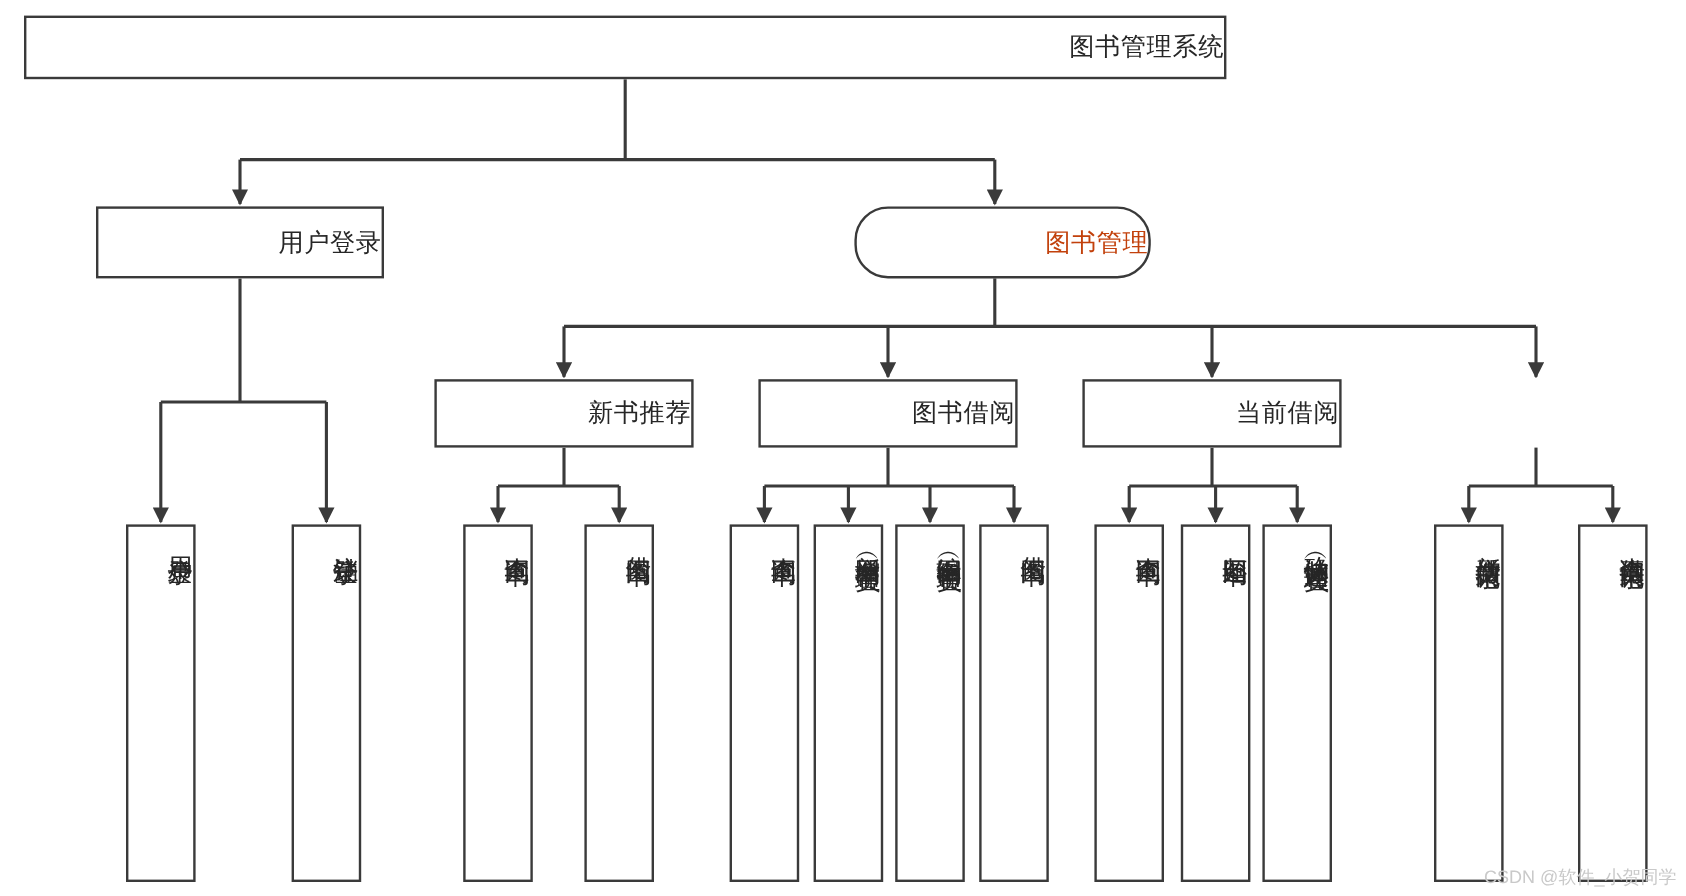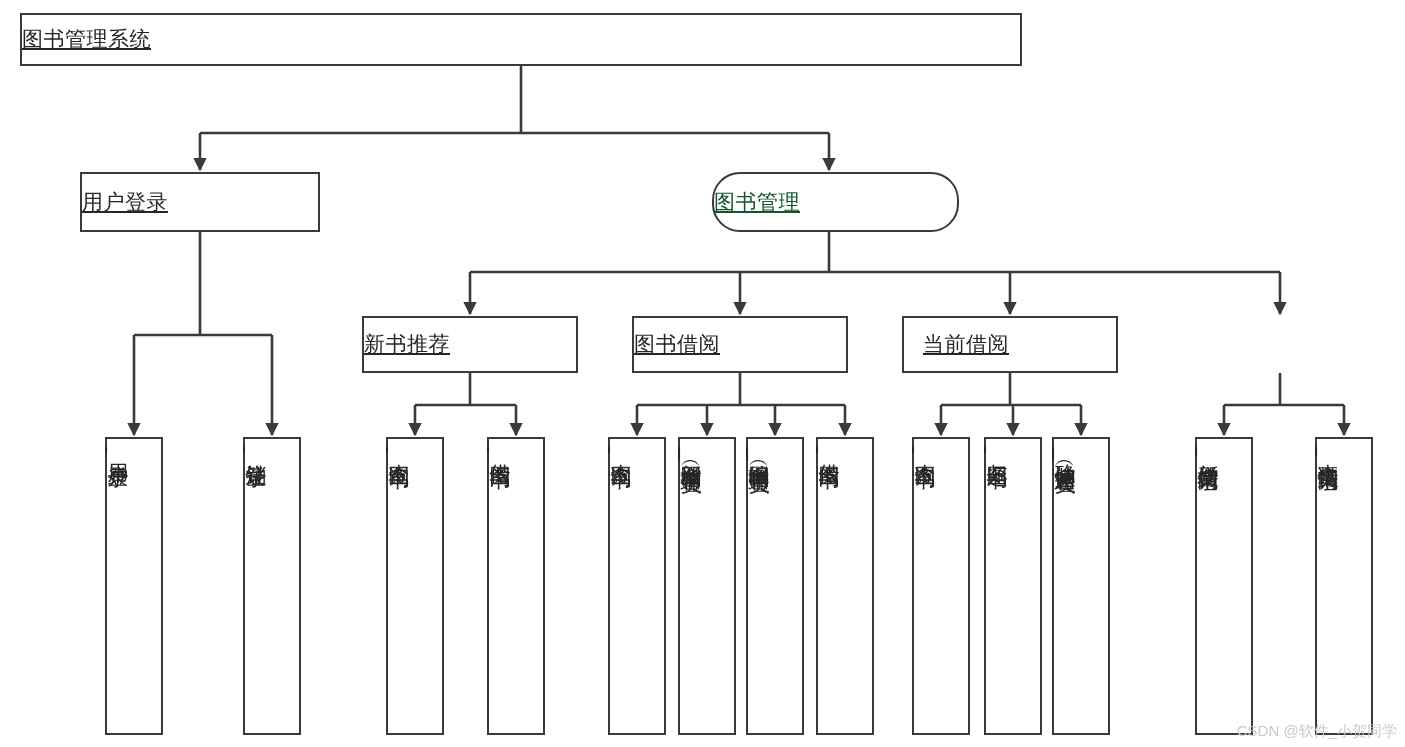--- a/index.html
+++ b/index.html
@@ -26,24 +26,23 @@
     height: 747px;
     pointer-events: none;
   }
   .node {
     position: absolute;
     box-sizing: border-box;
     background: #ffffff;
     border: 2.5px solid #3a3a3a;
     display: flex;
     align-items: center;
-    justify-content: flex-start;
+    justify-content: flex-end;
     color: #262626;
     z-index: 2;
-    text-decoration: underline;
   }
   .node .label {
     display: block;
     text-align: center;
     line-height: 1.18;
     white-space: nowrap;
   }
   
   .node.horiz .label {
     font-size: 21px;
@@ -128,21 +127,21 @@
     </g>
   </svg>
 
   <div class="node horiz" id="n-root" style="left: 20px; top: 13px; width: 1002px; height: 53px; border-color: rgb(58, 58, 58); background: rgb(255, 255, 255); color: rgb(38, 38, 38);">
     <span class="label">图书管理系统</span>
   </div>
 
   <div class="node horiz" id="n-t1-0" style="left: 80px; top: 172px; width: 240px; height: 60px; border-color: rgb(58, 58, 58); background: rgb(255, 255, 255); color: rgb(38, 38, 38);">
     <span class="label">用户登录</span>
   </div>
-  <div class="node horiz" id="n-t1-1" style="left: 712px; top: 172px; width: 247px; height: 60px; border-color: rgb(58, 58, 58); background: rgb(255, 255, 255); color: #14532d; border-radius: 28px;">
+  <div class="node horiz" id="n-t1-1" style="left: 712px; top: 172px; width: 247px; height: 60px; border-color: rgb(58, 58, 58); background: rgb(255, 255, 255); color: #c2410c; border-radius: 28px;">
     <span class="label">图书管理</span>
   </div>
 
   <div class="node horiz" id="n-t2-1" style="left: 632px; top: 316px; width: 216px; height: 57px; border-color: rgb(58, 58, 58); background: rgb(255, 255, 255); color: rgb(38, 38, 38);">
     <span class="label">图书借阅</span>
   </div>
   <div class="node horiz" id="n-t2-0" style="left: 362px; top: 316px; width: 216px; height: 57px; border-color: rgb(58, 58, 58); background: rgb(255, 255, 255); color: rgb(38, 38, 38);">
     <span class="label">新书推荐</span>
   </div>
   <div class="node horiz" id="n-t2-2" style="left: 902px; top: 316px; width: 216px; height: 57px; border-color: rgb(58, 58, 58); background: rgb(255, 255, 255); color: rgb(38, 38, 38); padding-left: 19px;">

